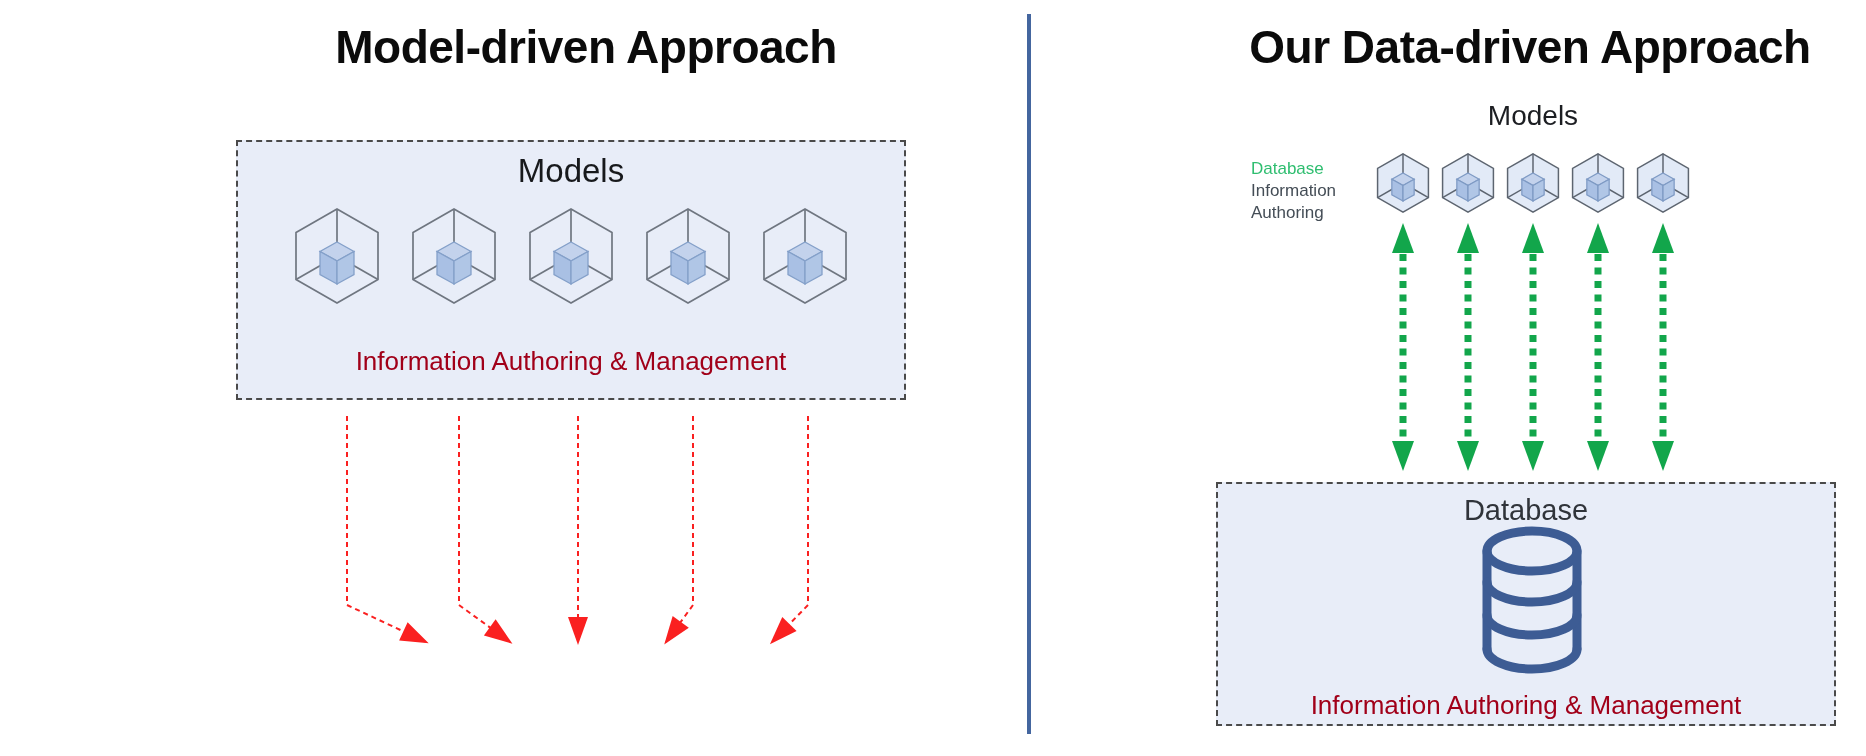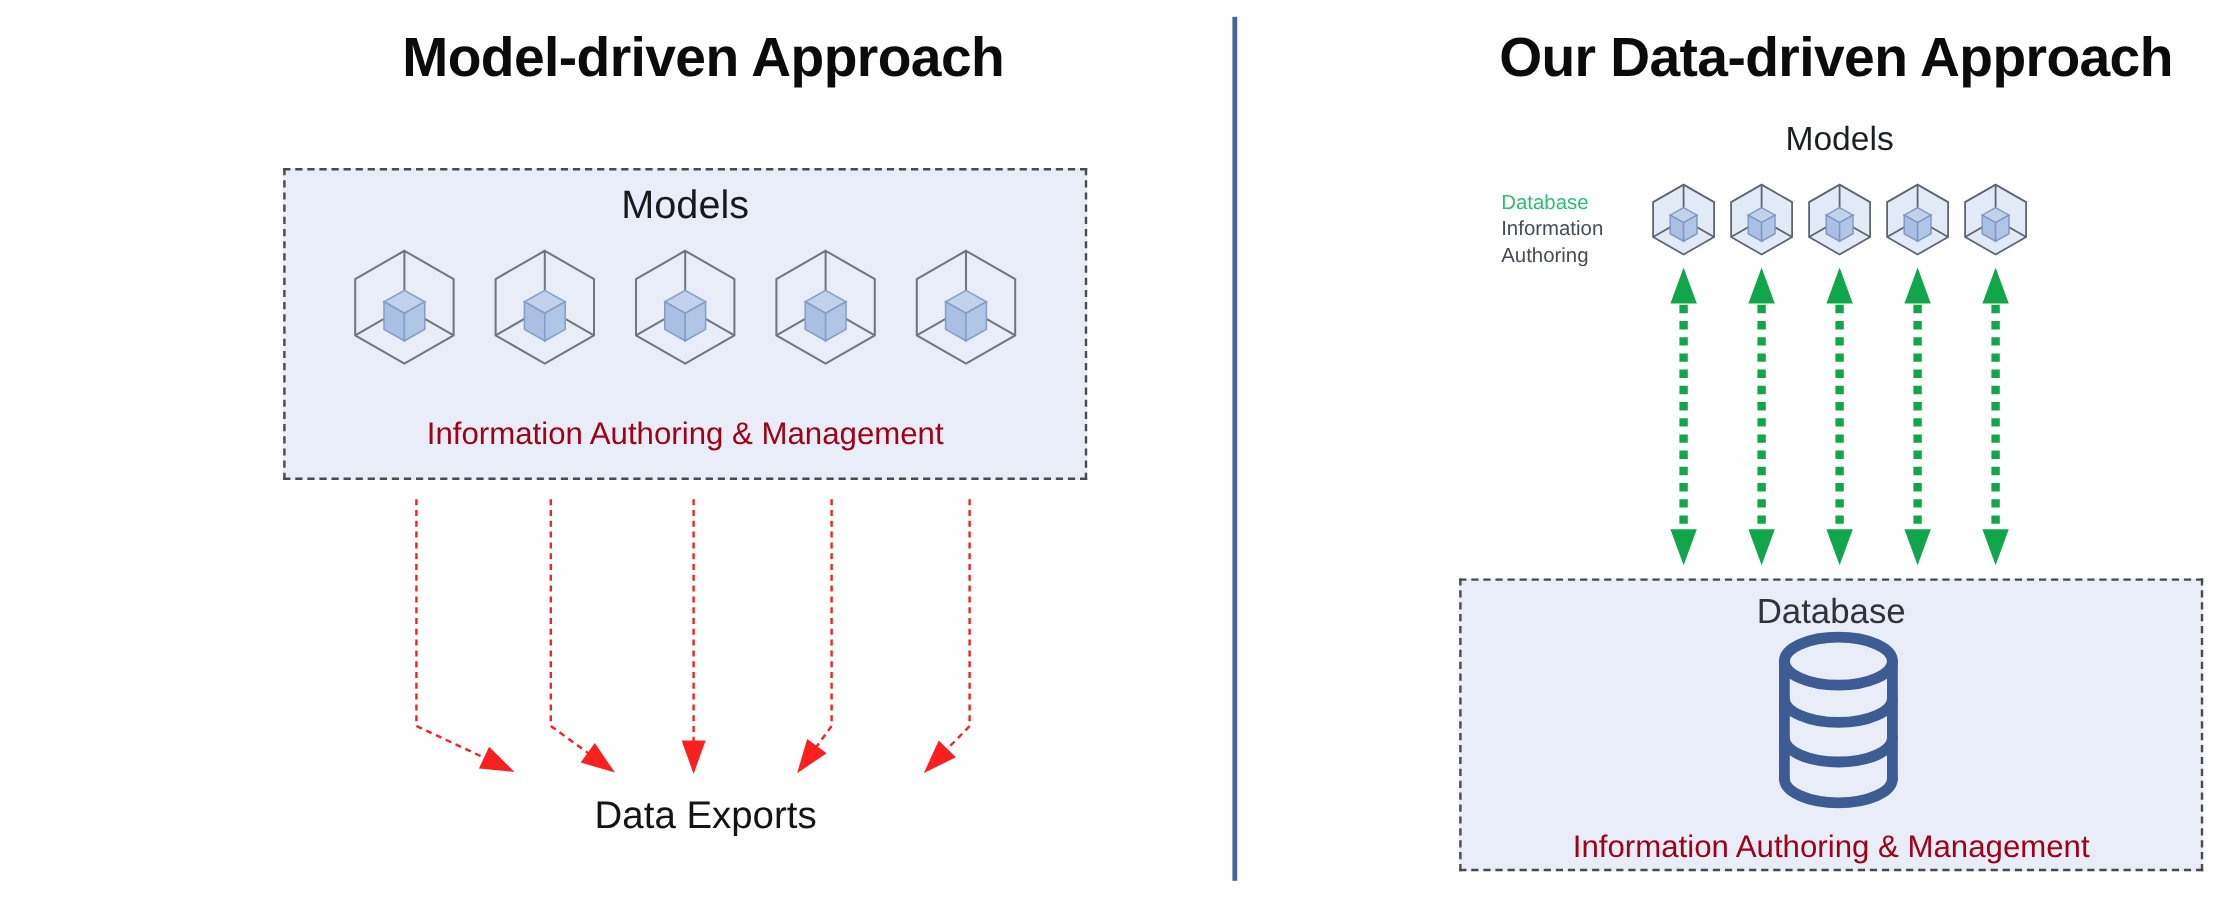--- a/index.html
+++ b/index.html
@@ -153,21 +153,20 @@
 
   
   <svg class="abs" style="left:300px; top:402px;" width="560" height="252" viewBox="0 0 560 252">
     <polyline points="47,14 47,203 126,240" fill="none" stroke="#fa2020" stroke-width="2" stroke-dasharray="5 4" marker-end="url(#red-arrowhead)"></polyline>
     <polyline points="159,14 159,203 210,240" fill="none" stroke="#fa2020" stroke-width="2" stroke-dasharray="5 4" marker-end="url(#red-arrowhead)"></polyline>
     <polyline points="278,14 278,240" fill="none" stroke="#fa2020" stroke-width="2" stroke-dasharray="5 4" marker-end="url(#red-arrowhead)"></polyline>
     <polyline points="393,14 393,203 366,240" fill="none" stroke="#fa2020" stroke-width="2" stroke-dasharray="5 4" marker-end="url(#red-arrowhead)"></polyline>
     <polyline points="508,14 508,203 472,240" fill="none" stroke="#fa2020" stroke-width="2" stroke-dasharray="5 4" marker-end="url(#red-arrowhead)"></polyline>
   </svg>
 
-  <div class="exports-label">Data Exports</div>
 
   
   <div class="divider"></div>
 
   
   <div class="panel-title" style="left:1180px;">Our Data-driven Approach</div>
 
   <div class="models-label-right">Models</div>
 
   <div class="annotation">

